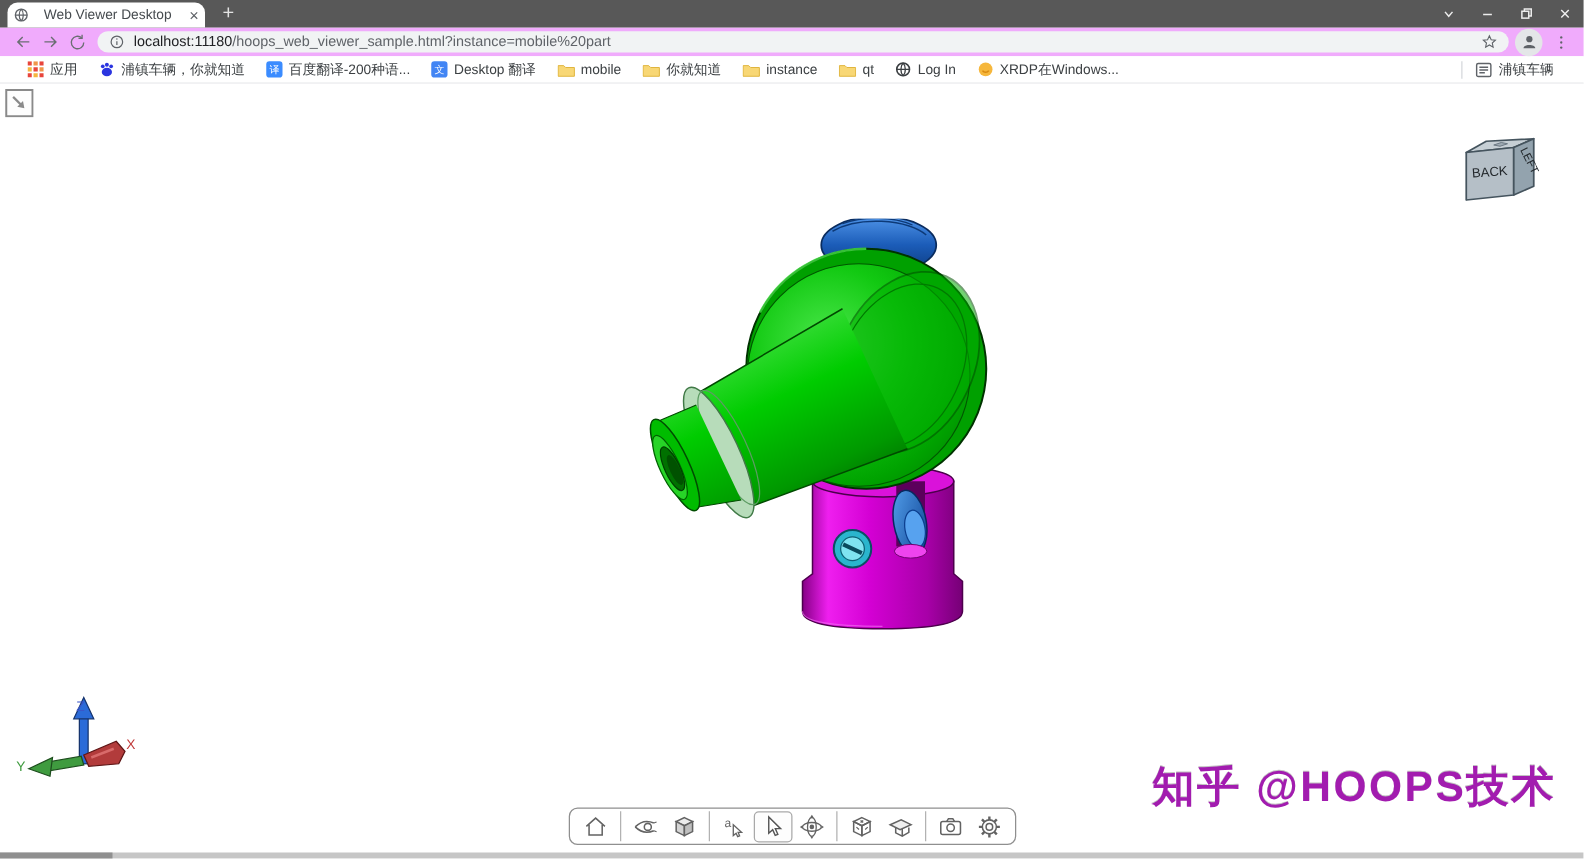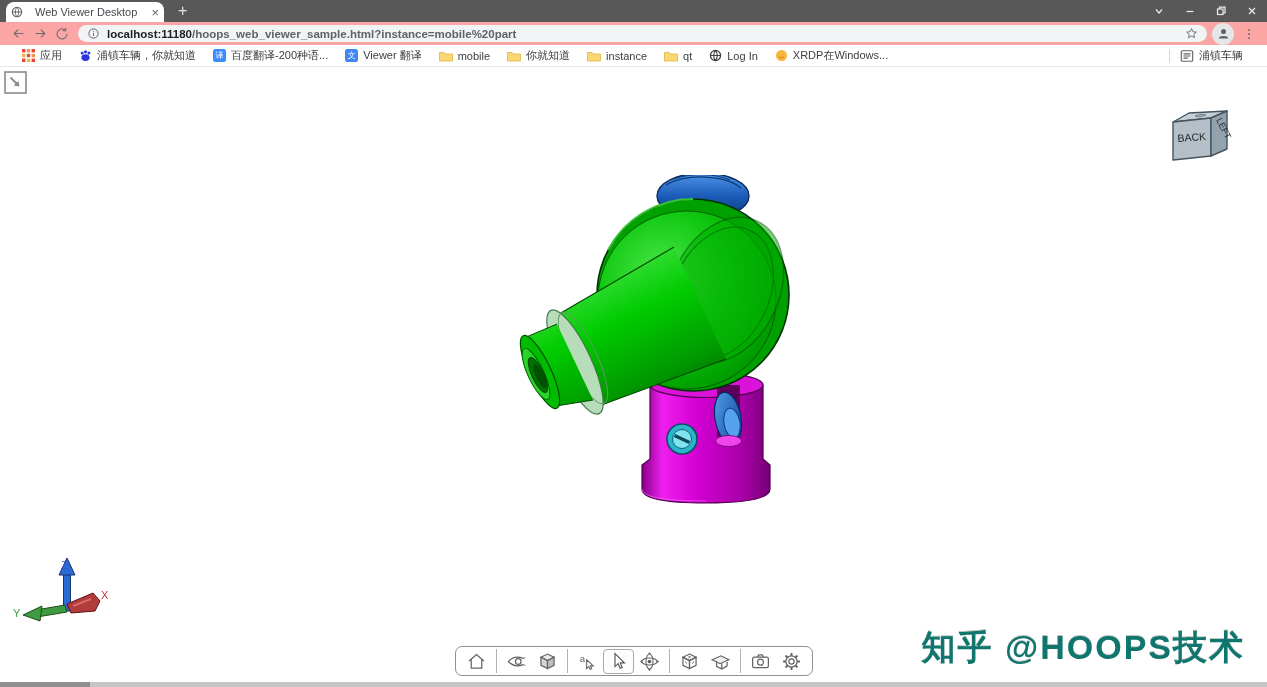--- a/index.html
+++ b/index.html
@@ -12,21 +12,21 @@
   .tab { margin-left:6px; width:158px; height:20px; background:#fff; border-radius:8px 8px 0 0;
          display:flex; align-items:center; padding:0 5px; gap:12px; }
   .tab-title { font-size:11px; color:#454a4e; flex:1; white-space:nowrap; overflow:hidden; }
   .tab-close { font-size:13px; color:#5f6368; line-height:1; cursor:default; }
   .newtab { color:#e3e3e3; font-size:16px; font-weight:400; margin:0 0 2px 14px; line-height:18px; }
   .win-controls { position:absolute; right:0; top:0; height:22px; display:flex; }
   .win-btn { width:31px; height:22px; display:flex; align-items:center; justify-content:center; }
   .win-btn svg { stroke:#ececec; stroke-width:1.2; fill:none; }
 
   
-  .urlrow { height:23px; background:#fca5a5; display:flex; align-items:center; padding:0 7px;font-weight:bold; }
+  .urlrow { height:23px; background:#f0abfc; display:flex; align-items:center; padding:0 7px; }
   .nav-btn { width:22px; height:22px; display:flex; align-items:center; justify-content:center; flex:0 0 auto; }
   .nav-btn svg { stroke:#6a6e72; stroke-width:1.6; fill:none; }
   .omnibox { flex:1; height:17px; background:#f1f3f4; border-radius:9px; display:flex; align-items:center;
              padding:0 8px 0 9px; margin:0 5px; min-width:0; }
   .omnibox svg { flex:0 0 auto; }
   .url-text { font-size:11.5px; color:#5f6368; white-space:nowrap; overflow:hidden; flex:1; margin-left:7px; }
   .url-host { color:#202124; }
   .star-btn { margin-left:6px; }
   .chrome-right { display:flex; align-items:center; gap:4px; }
   .avatar-btn { width:22px; height:22px; border-radius:50%; background:#e4e6e8; display:flex; align-items:center; justify-content:center; }
@@ -55,22 +55,22 @@
   
   .toolbar { position:absolute; left:50%; bottom:11px; transform:translateX(-50%);
              background:#fff; border:1px solid #8f8f8f; border-radius:7px;
              display:flex; align-items:center; padding:2px 5px; height:30px; }
   .tool-btn { width:31px; height:25px; display:flex; align-items:center; justify-content:center;
               border:1px solid transparent; border-radius:4px; }
   .tool-btn svg { stroke:#636363; fill:none; stroke-width:1.4; }
   .tool-btn.active { border-color:#a9a9a9; background:#fdfdfd; }
   .tool-div { width:1px; height:24px; background:#b2b2b2; margin:0 4px; }
 
-  .watermark { position:absolute; right:22px; bottom:16px; font-size:34px; font-weight:bold;
-               letter-spacing:2px; color:#0f766e; text-shadow:0 1px 0 #ffffff, 0 -1px 0 #c2c2c2; }
+  .watermark { position:absolute; right:22px; bottom:34px; font-size:34px; font-weight:bold;
+               letter-spacing:2px; color:#a21caf; text-shadow:0 1px 0 #ffffff, 0 -1px 0 #c2c2c2; }
 
   .hscroll { position:absolute; left:0; bottom:0; width:100%; height:5px; background:#c6c6c6; }
   .hscroll-thumb { position:absolute; left:0; top:0; width:90px; height:5px; background:#8f8f8f; }
 </style>
 </head>
 <body>
 
 <div id="app">
 
   <div class="tabbar">
@@ -179,21 +179,21 @@
       <span>浦镇车辆，你就知道</span>
     </div>
 
     <div class="bm">
       <span class="fav-sq" style="background:#3b8cff">译</span>
       <span>百度翻译-200种语...</span>
     </div>
 
     <div class="bm">
       <span class="fav-sq" style="background:#4285f4">文</span>
-      <span>Viewer 翻译</span>
+      <span>Desktop 翻译</span>
     </div>
 
     <div class="bm">
       <svg width="14" height="12" viewBox="0 0 14 12">
         <path d="M0.5 2.5 H5 L6.5 4 H13.5 V11 H0.5 Z" fill="#f8d775" stroke="#e0b53e" stroke-width="0.8"></path>
       </svg>
       <span>mobile</span>
     </div>
 
     <div class="bm">

